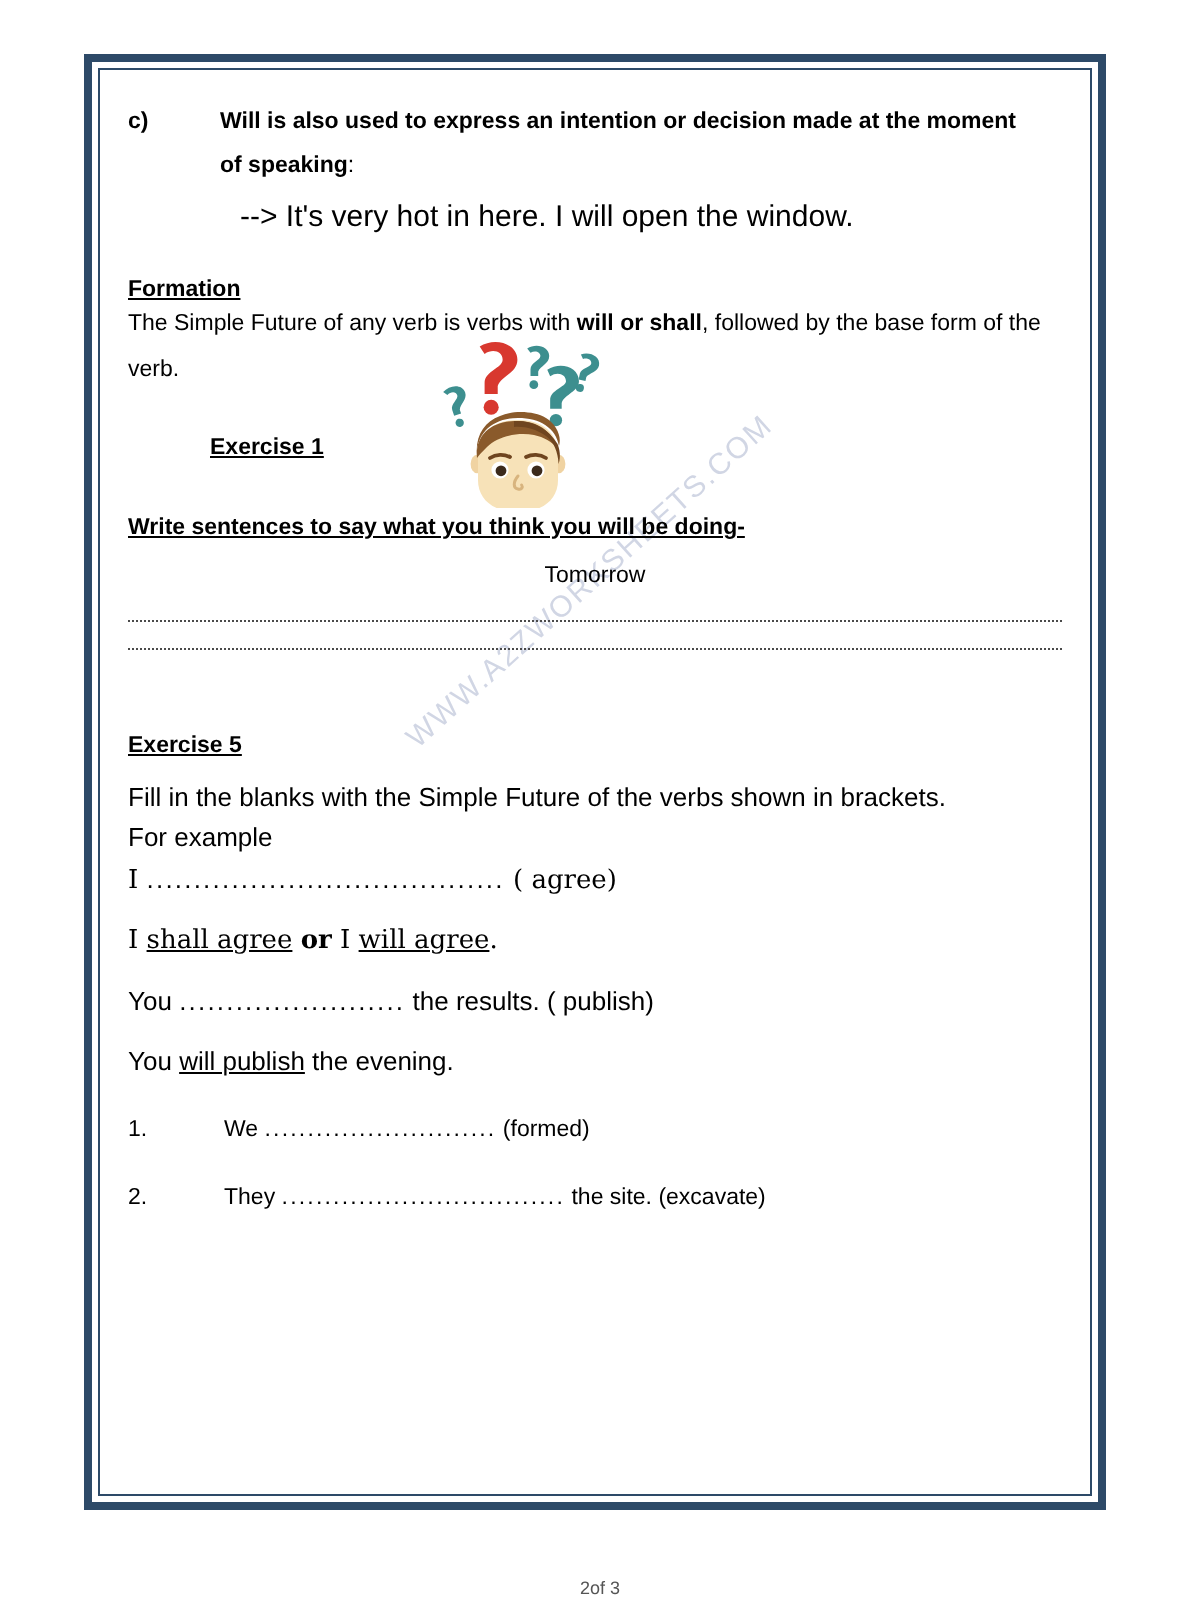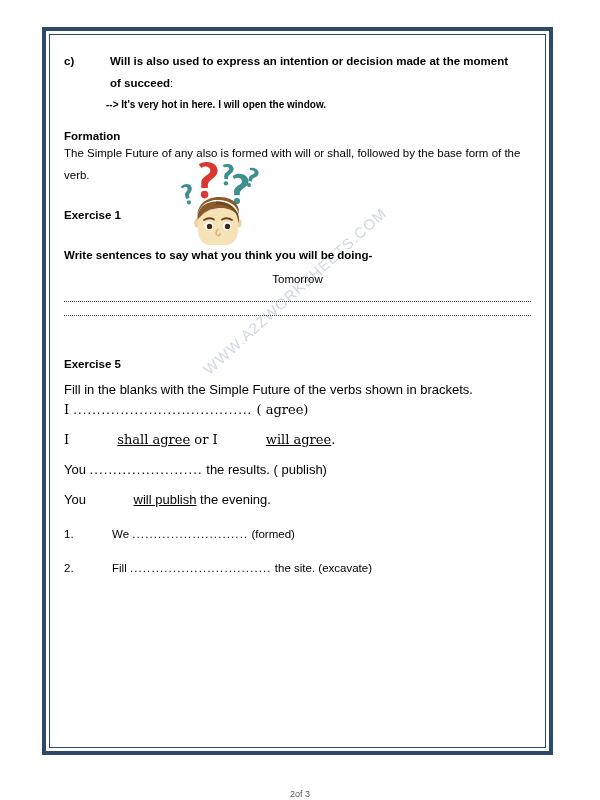--- a/index.html
+++ b/index.html
@@ -64,26 +64,27 @@
     font-weight: 400;
   }
 
   
   .para {
     font-size: 11.5px;
     color: #000;
     line-height: 1.9;
     margin: 0;
   }
-  .bold { font-weight: normal; }
+  .bold { font-weight: bold; }
   .heading {
     font-size: 11.5px;
     font-weight: bold;
     color: #000;
     margin: 0;
+    text-decoration: underline;
   }
   .serif-line {
     font-family: "DejaVu Serif", serif;
     font-size: 11.5px;
   }
 
   
   .item-row {
     display: flex;
     align-items: flex-start;
@@ -96,24 +97,24 @@
     flex: 0 0 46px;
     line-height: 1.9;
   }
   .item-body {
     flex: 1 1 auto;
     font-size: 11.5px;
     line-height: 1.9;
     font-weight: bold;
   }
   .example-line {
-    margin-left: 42px;
-    font-size: 10px;
+    margin-left: 56px;
+    font-size: 15px;
     line-height: 1.9;
-    font-weight: bold;
+    font-weight: normal;
   }
 
   .gap-sm { height: 10px; }
   .gap-md { height: 16px; }
   .gap-lg { height: 22px; }
 
   
   .dotted-line {
     height: 0;
     border-bottom: 1px dotted #4a4a4a;
@@ -124,20 +125,21 @@
     color: #000;
     margin: 0;
     line-height: 1.5;
     text-align: center;
   }
 
   
   .ex1-row {
     position: relative;
     height: 62px;
+    margin-left: 41px;
   }
   .ex1-heading {
     position: absolute;
     left: 0;
     top: 22px;
   }
   .thinker {
     position: absolute;
     left: 106px;
     top: -30px;
@@ -149,21 +151,21 @@
   .ex2-line {
     font-size: 13px;
     color: #000;
     line-height: 1.55;
     margin: 0;
   }
   .blank-dots {
     letter-spacing: 1.1px;
     font-family: "Liberation Sans", sans-serif;
   }
-  .u { text-decoration: underline; margin-left: 44px; }
+  .u { text-decoration: underline; }
   .num-row {
     display: flex;
     font-size: 11.5px;
     line-height: 1.55;
     margin: 0;
   }
   .num-marker {
     width: 48px;
     flex: 0 0 48px;
   }
@@ -188,30 +190,30 @@
   <div class="page-frame-inner">
 
     <div class="watermark">WWW.A2ZWORKSHEETS.COM</div>
 
     <div class="content">
 
       <div class="item-row">
         <div class="item-marker">c)</div>
         <div class="item-body">
           <span>Will is also used to express an intention or decision made at the moment</span><br>
-          <span>of succeed</span><span class="para" style="font-weight:normal">:</span>
+          <span>of speaking</span><span class="para" style="font-weight:normal">:</span>
         </div>
       </div>
       <div class="example-line">--&gt; It's very hot in here. I will open the window.</div>
 
       <div class="gap-md"></div>
 
       <div class="heading">Formation</div>
       <div class="para" style="font-weight:normal; line-height:1.95;">
-        <span>The Simple Future of any also is formed with </span><span class="bold">will or shall</span><span>, followed by the base form of the verb.</span>
+        <span>The Simple Future of any verb is verbs with </span><span class="bold">will or shall</span><span>, followed by the base form of the verb.</span>
       </div>
 
       <div class="ex1-row">
         <div class="heading ex1-heading">Exercise 1</div>
 
         <svg class="thinker" viewBox="0 0 96 88">
 
           <g transform="translate(4,30) rotate(-18) scale(0.52)" fill="#3d8f8f">
             <path d="M12 4 C20 -1 32 2 32 11 C32 18 24 20 22 25 L22 29 L15 29 L15 23
                      C15 17 24 15 24 11 C24 7 19 5.5 15 8 Z"></path>
@@ -282,20 +284,21 @@
         <div class="dotted-line"></div>
       </div>
       <div class="gap-sm"></div>
       <div class="gap-sm"></div>
 
       <div class="gap-lg"></div>
 
       <div class="heading">Exercise 5</div>
       <div class="gap-sm"></div>
       <div class="ex2-line">Fill in the blanks with the Simple Future of the verbs shown in brackets.</div>
+      <div class="ex2-line">For example</div>
 
       <div class="ex2-line serif-line">
         <span>I</span>
         <span class="blank-dots">......................................</span>
         <span>( agree)</span>
       </div>
 
       <div class="gap-sm"></div>
 
       <div class="ex2-line serif-line">
@@ -327,21 +330,21 @@
           <span class="blank-dots">...........................</span>
           <span>(formed)</span>
         </span>
       </div>
 
       <div class="gap-md"></div>
 
       <div class="num-row">
         <span class="num-marker">2.</span>
         <span>
-          <span>Fill</span>
+          <span>They</span>
           <span class="blank-dots">.................................</span>
           <span>the site. (excavate)</span>
         </span>
       </div>
 
     </div>
   </div>
 </div>
 
 <div class="footer">2of 3</div>

